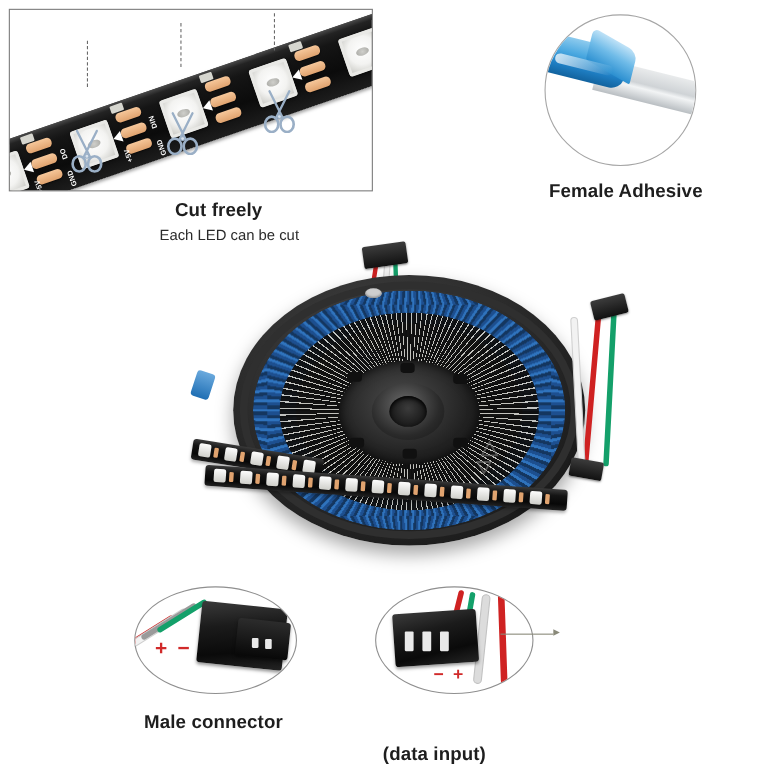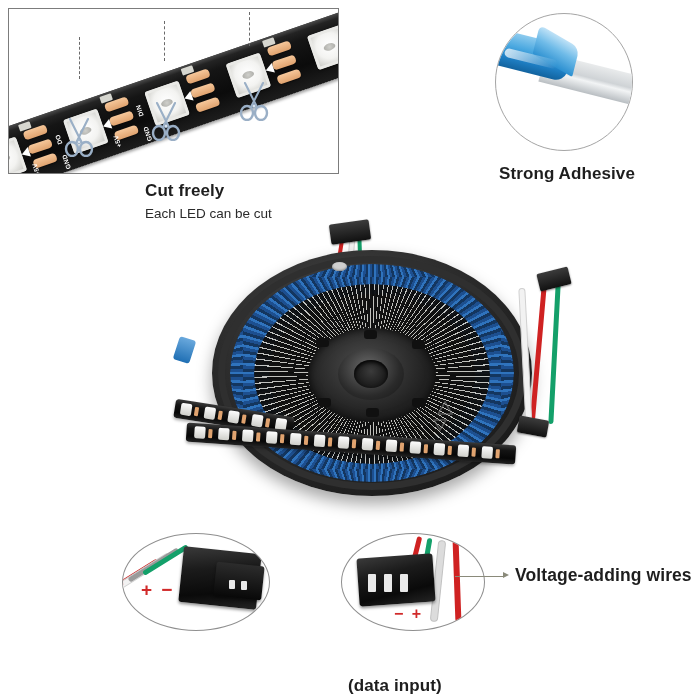--- a/index.html
+++ b/index.html
@@ -479,30 +479,30 @@
       <circle cx="17" cy="25" r="1.8" fill="#d8e2ec" stroke="#9aafc6" stroke-width="1"></circle>
     </svg>
     <svg class="scissors" style="left:228px; top:72px;" viewBox="0 0 34 40">
       <path d="M8 2 L20 26 M26 2 L14 26" stroke="#9aafc6" stroke-width="2.1" fill="none" stroke-linecap="round"></path>
       <ellipse cx="10" cy="32" rx="6" ry="7" fill="none" stroke="#9aafc6" stroke-width="2.4"></ellipse>
       <ellipse cx="24" cy="32" rx="6" ry="7" fill="none" stroke="#9aafc6" stroke-width="2.4"></ellipse>
       <circle cx="17" cy="25" r="1.8" fill="#d8e2ec" stroke="#9aafc6" stroke-width="1"></circle>
     </svg>
   </div>
 
-  <div class="caption-main" style="left:145px; top:181px;">Cut freely</div>
+  <div class="caption-main" style="left:159px; top:181px;">Cut freely</div>
   <div class="caption-sub" style="left:145px; top:206px;">Each  LED can be cut</div>
 
   <div id="adhesive-circle">
     <div class="tape-grey"></div>
     <div class="tape-blue"></div>
     <div class="tape-fold"></div>
     <div class="tape-hi"></div>
   </div>
-  <div class="caption-main" style="left:499px; top:164px;">Strong Adhesive</div>
+  <div class="caption-main" style="left:499px; top:164px;">Female Adhesive</div>
 
   <div id="reel-area">
 
     <div class="wire" style="left:168px; top:6px; width:4px; height:50px; background:#cf2222; transform:rotate(9deg);"></div>
     <div class="wire" style="left:178px; top:8px; width:4px; height:50px; background:#f2f2f2; border:.5px solid #d2d2d2; transform:rotate(4deg);"></div>
     <div class="wire" style="left:188px; top:8px; width:4px; height:50px; background:#14a06a; transform:rotate(-2deg);"></div>
     <div class="connector-blk" style="left:160px; top:0px; width:40px; height:20px; transform:rotate(-8deg);"></div>
 
     <div class="reel-body">
       <div class="reel-disc"></div>
@@ -579,31 +579,31 @@
     <div class="wire" style="left:6px; top:12px; width:5px; height:62px; background:#cf2222; transform:rotate(58deg);"></div>
     <div class="wire" style="left:16px; top:6px; width:5px; height:62px; background:#f2f2f2; border:.5px solid #cfcfcf; transform:rotate(58deg);"></div>
     <div class="wire" style="left:28px; top:2px; width:5px; height:58px; background:#9a9a9a; transform:rotate(58deg);"></div>
     <div class="wire" style="left:40px; top:0px; width:5px; height:52px; background:#14a06a; transform:rotate(58deg);"></div>
     <div class="plug-shell" style="left:58px; top:16px; width:78px; height:56px; transform:rotate(6deg);"></div>
     <div class="plug-shell" style="left:92px; top:30px; width:48px; height:34px; transform:rotate(6deg); background:linear-gradient(180deg,#2c2c2c,#080808);"></div>
     <div class="plug-slot" style="left:106px; top:46px; width:6px; height:9px;"></div>
     <div class="plug-slot" style="left:118px; top:47px; width:6px; height:9px;"></div>
     <div class="pm-red" style="left:18px; top:46px;">+ −</div>
   </div>
+  <div class="caption-main" style="left:131px; top:647px;">Male connector</div>
 
   <div class="conn-ellipse" style="left:341px; top:533px; width:142px; height:96px;">
     <div class="wire" style="left:70px; top:2px; width:5px; height:44px; background:#cf2222; transform:rotate(14deg);"></div>
     <div class="wire" style="left:82px; top:4px; width:5px; height:40px; background:#14a06a; transform:rotate(10deg);"></div>
     <div class="wire" style="left:92px; top:6px; width:6px; height:80px; background:#dcdcdc; border:.5px solid #c2c2c2; transform:rotate(6deg);"></div>
     <div class="wire" style="left:112px; top:6px; width:6px; height:82px; background:#cf2222; transform:rotate(-2deg);"></div>
     <div class="plug-shell" style="left:16px; top:22px; width:76px; height:48px; transform:rotate(-4deg);"></div>
     <div class="plug-slot" style="left:26px; top:40px; width:8px; height:18px;"></div>
     <div class="plug-slot" style="left:42px; top:40px; width:8px; height:18px;"></div>
     <div class="plug-slot" style="left:58px; top:40px; width:8px; height:18px;"></div>
     <div class="pm-red" style="left:52px; top:72px; font-size:16px;">−  +</div>
   </div>
   <div class="callout-line" style="left:455px; top:576px; width:48px;"></div>
   <div class="callout-head" style="left:503px; top:572px;"></div>
-  <div class="caption-main" style="left:515px; top:565px; font-size:17.5px;">Voltage-adding wires</div>
 
   <div class="caption-main" style="left:348px; top:676px;">(data input)</div>
 
 </div>
 
 </body></html>

